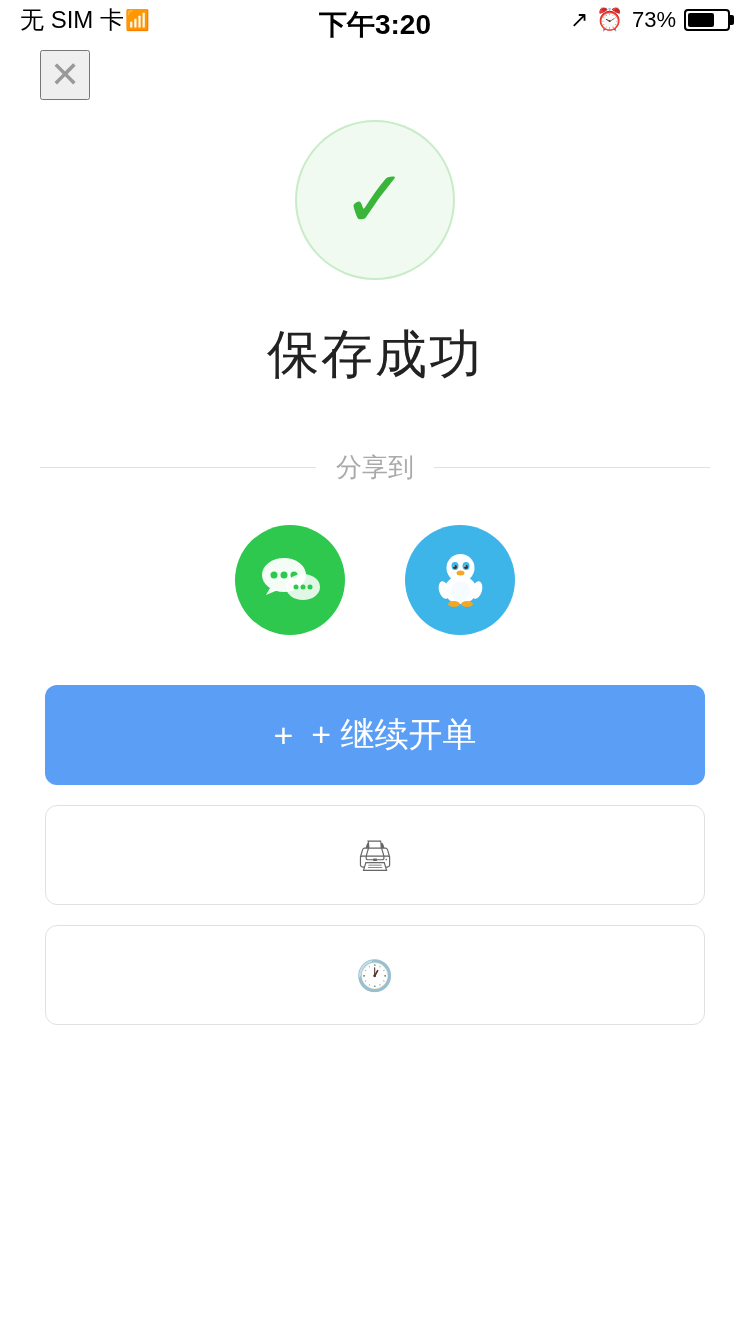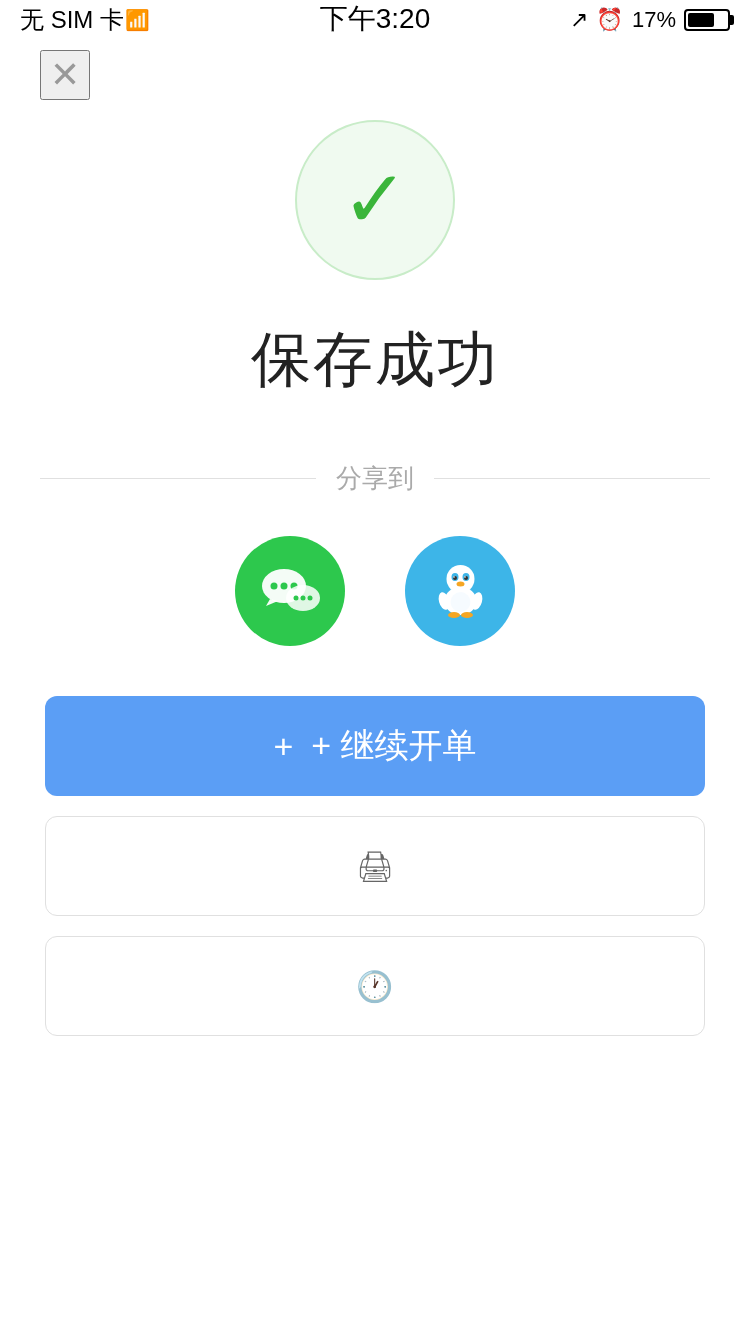--- a/index.html
+++ b/index.html
@@ -32,26 +32,26 @@
       display: flex;
       align-items: center;
       gap: 1px;
       font-size: 24px;
       font-weight: 500;
       color: #000;
     }
 
     .status-center {
       font-size: 28px;
-      font-weight: 400;
+      font-weight: 700;
       color: #000;
       position: absolute;
       left: 50%;
       transform: translateX(-50%);
-      top: 0;
+      top: 6px;
     }
 
     .status-right {
       display: flex;
       align-items: center;
       gap: 8px;
       font-size: 22px;
       color: #000;
     }
 
@@ -135,21 +135,21 @@
     }
 
     .checkmark {
       font-size: 80px;
       color: #3ab53a;
       line-height: 1;
     }
 
     
     .success-title {
-      font-size: 60px;
+      font-size: 52px;
       font-weight: 500;
       color: #222;
       margin-bottom: 60px;
       letter-spacing: 2px;
     }
 
     
     .share-section {
       width: 100%;
       padding: 0 40px;
@@ -255,21 +255,21 @@
 
 <div class="status-bar">
   <div class="status-left">
     <span>无 SIM 卡</span>
     <span class="wifi-icon">📶</span>
   </div>
   <div class="status-center">下午3:20</div>
   <div class="status-right">
     <span>↗</span>
     <span>⏰</span>
-    <span>17%</span>
+    <span>73%</span>
     <div class="battery-container">
       <div class="battery-bar">
         <div class="battery-fill"></div>
       </div>
     </div>
   </div>
 </div>
 
 <button class="close-button" aria-label="Close">
   <span class="close-x">✕</span>

